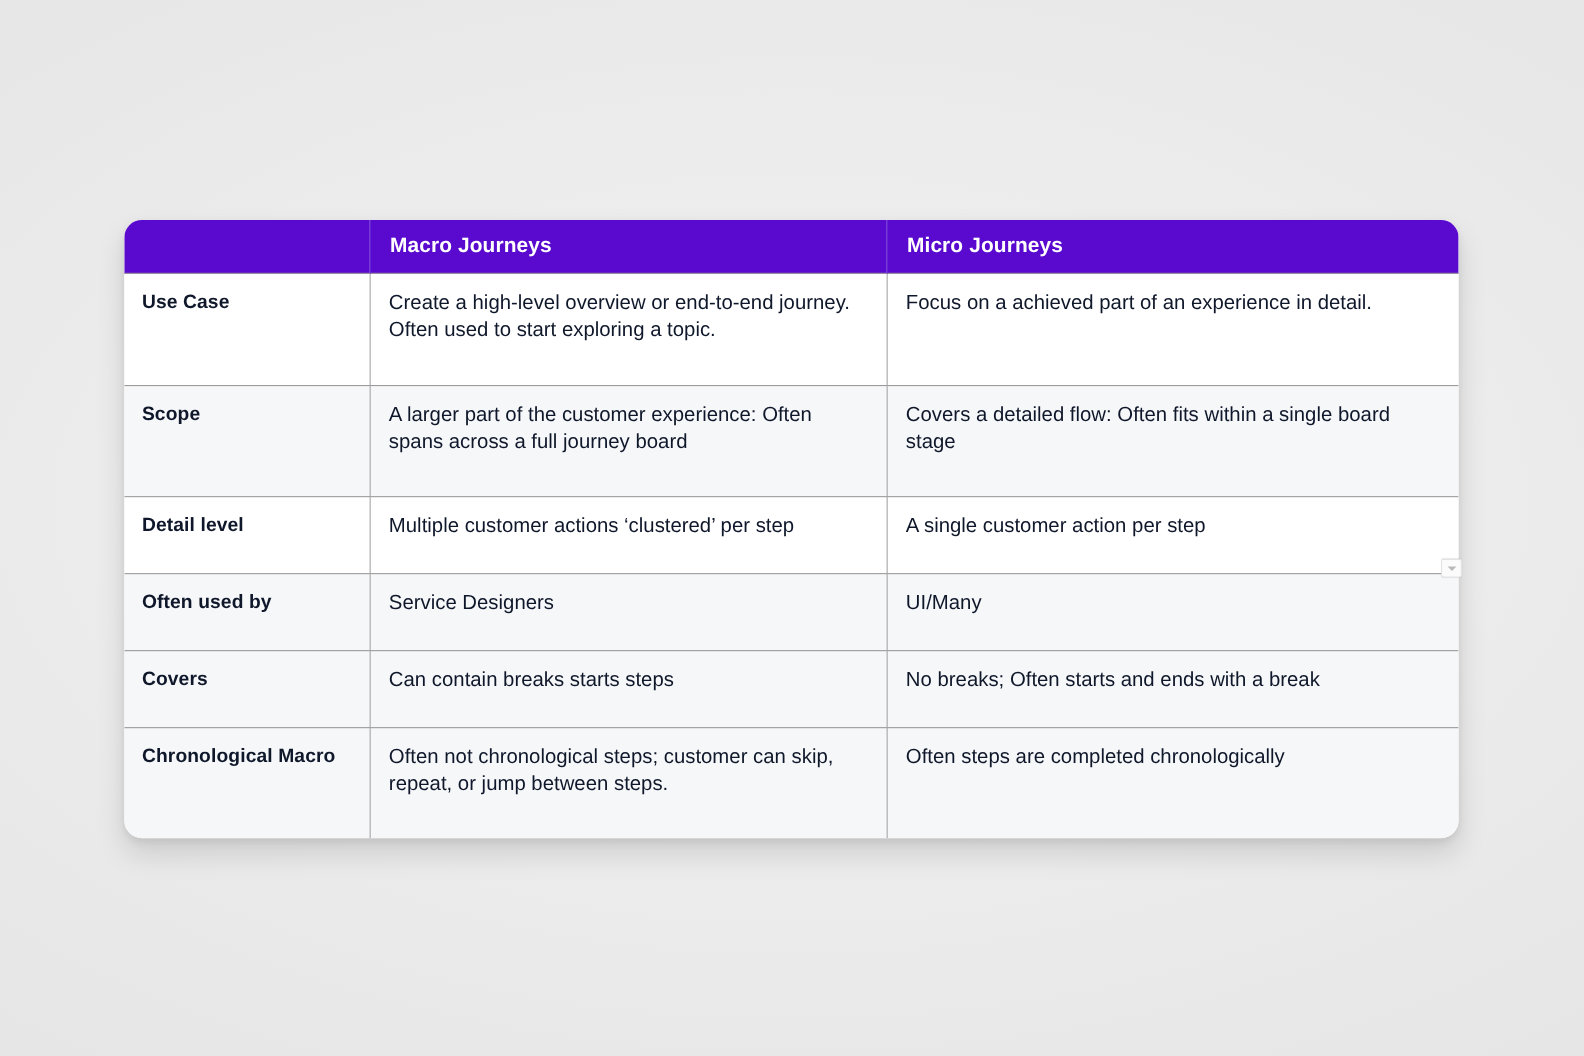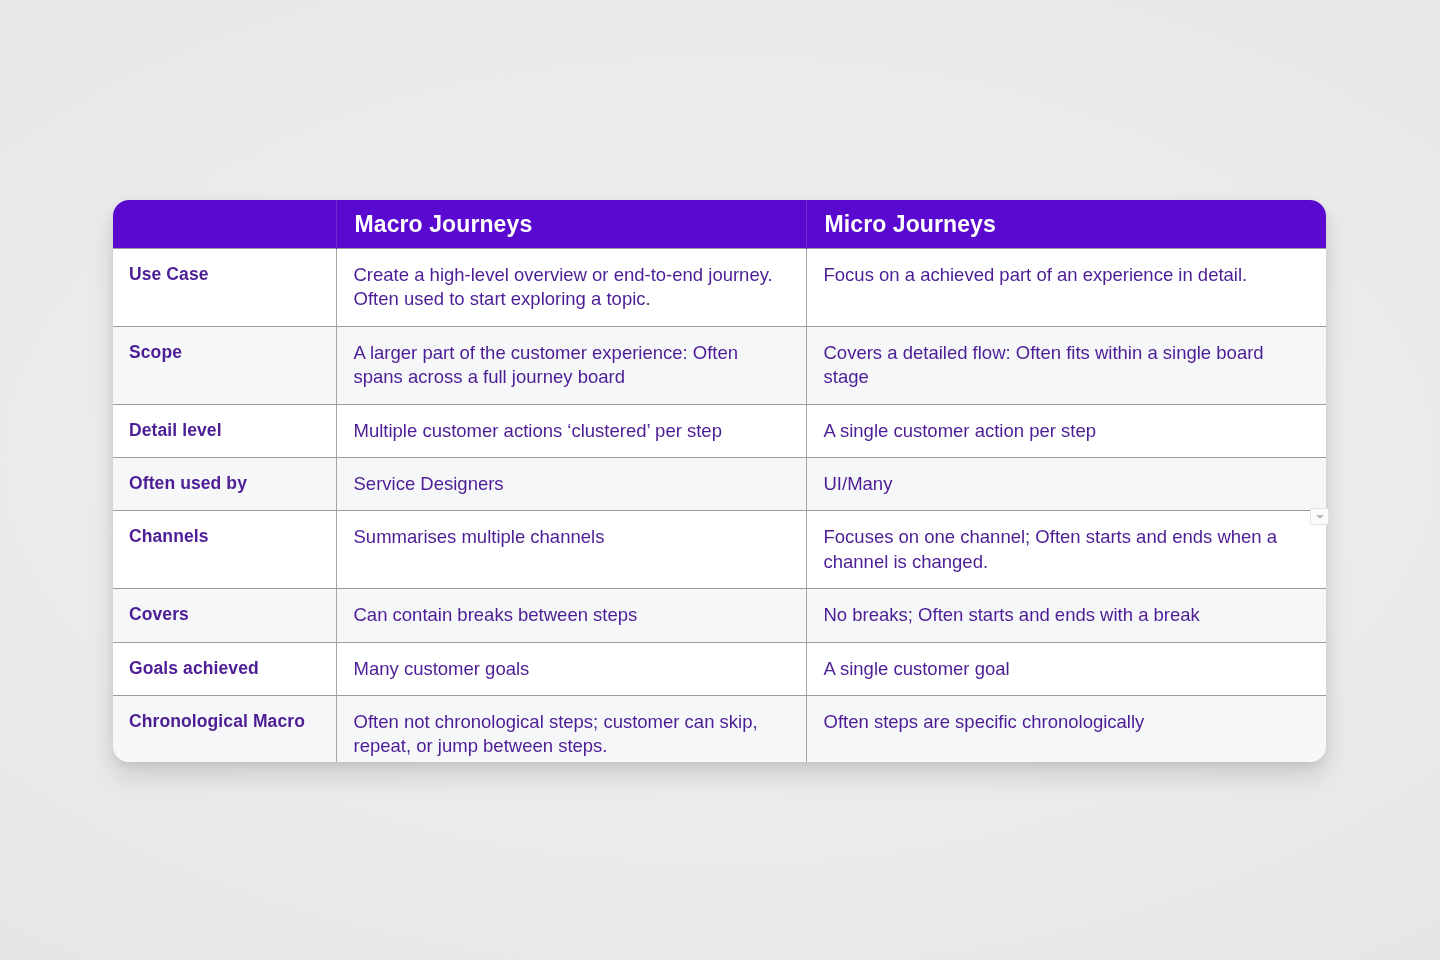--- a/index.html
+++ b/index.html
@@ -41,21 +41,21 @@
 
   .cmp-table col.c-label { width: 223px; }
   .cmp-table col.c-macro { width: 470px; }
   .cmp-table col.c-micro { width: 520px; }
 
   
   thead th {
     background: #5A0ACE;
     color: #ffffff;
     text-align: left;
-    font-size: 23px;
+    font-size: 19px;
     font-weight: 700;
     letter-spacing: 0.1px;
     padding: 0 0 0 18px;
     height: 48px;
     vertical-align: middle;
     border: none;
   }
   thead th.h-empty { padding: 0; }
   thead th .hdr-txt {
     display: block;
@@ -66,21 +66,21 @@
 
   
   tbody td {
     border: 1px solid #9b9b9b;
     border-left-color: #a5a5a5;
     border-right-color: #a5a5a5;
     vertical-align: top;
     padding: 14px 16px 14px 17px;
     font-size: 18.5px;
     line-height: 1.32;
-    color: #4c1d95;
+    color: #0f172a;
     box-sizing: border-box;
   }
   tbody tr td:first-child {
     border-left: none;
     font-weight: 700;
     font-size: 17.5px;
     letter-spacing: 0.1px;
     padding-left: 16px;
     line-height: 1.36;
   }
@@ -173,62 +173,40 @@
         <td>
             <span class="cell-text">Often used by</span>
           </td>
         <td>
             <span class="cell-text">Service Designers</span>
           </td>
         <td>
             <span class="cell-text">UI/Many</span>
           </td>
       </tr>
-      <tr class="row-white">
-        <td>
-            <span class="cell-text">Channels</span>
-          </td>
-        <td>
-            <span class="cell-text">Summarises multiple channels</span>
-          </td>
-        <td>
-            <span class="cell-text">Focuses on one channel; Often starts and ends when a channel is changed.</span>
-          </td>
-      </tr>
       <tr class="row-tint">
         <td>
             <span class="cell-text">Covers</span>
           </td>
         <td>
-            <span class="cell-text">Can contain breaks between steps</span>
+            <span class="cell-text">Can contain breaks starts steps</span>
           </td>
         <td>
             <span class="cell-text">No breaks; Often starts and ends with a break</span>
           </td>
       </tr>
-      <tr class="row-white">
-        <td>
-            <span class="cell-text">Goals achieved</span>
-          </td>
-        <td>
-            <span class="cell-text">Many customer goals</span>
-          </td>
-        <td>
-            <span class="cell-text">A single customer goal</span>
-          </td>
-      </tr>
       <tr class="row-tint">
         <td>
             <span class="cell-text">Chronological Macro</span>
           </td>
         <td>
             <span class="cell-text">Often not chronological steps; customer can skip, repeat, or jump between steps.</span>
           </td>
         <td>
-            <span class="cell-text">Often steps are specific chronologically</span>
+            <span class="cell-text">Often steps are completed chronologically</span>
           </td>
       </tr>
     </tbody>
   </table>
 </div>
 
 <div class="mini-dropdown">
   <span class="caret"></span>
 </div>
 

